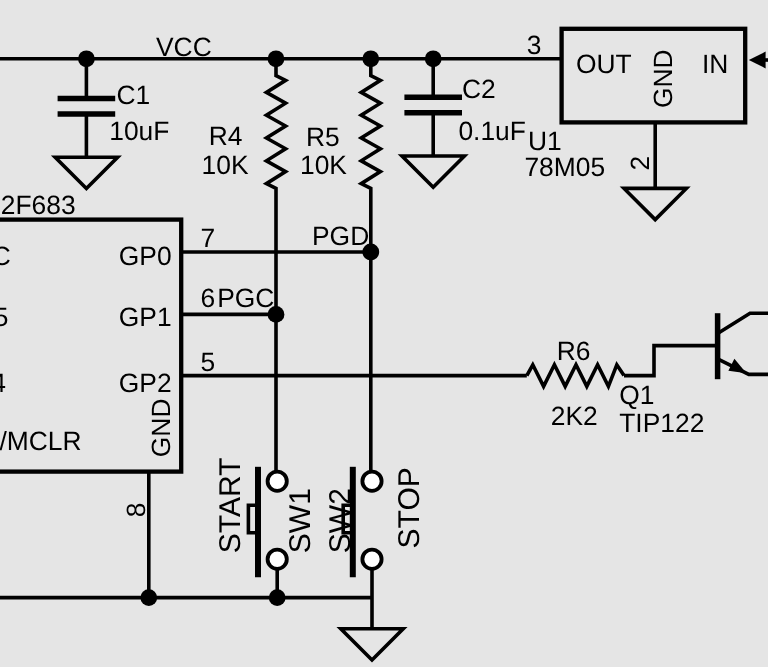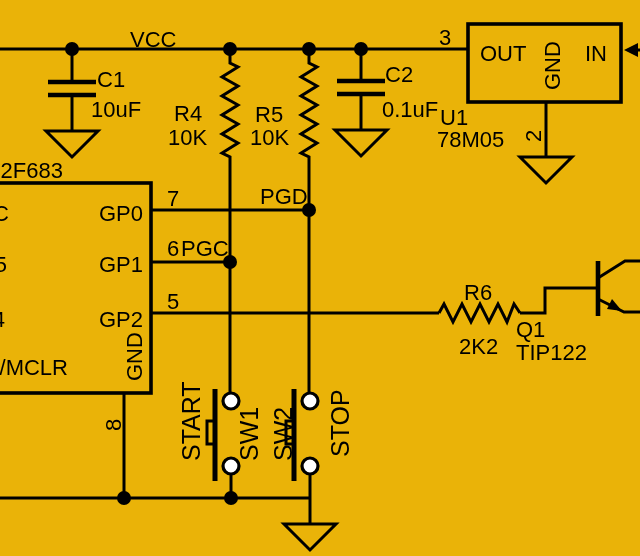--- a/index.html
+++ b/index.html
@@ -1,16 +1,16 @@
 <!DOCTYPE html>
 <html><head>
 <meta charset="utf-8">
 <style>
   html,body{margin:0;padding:0;background:#ffffff;}
-  #stage{width:640px;height:556px;position:relative;overflow:hidden;background:#eab308;}
+  #stage{width:640px;height:556px;position:relative;overflow:hidden;background:#e5e5e5;}
   svg{display:block;}
   .wire{stroke:#000;stroke-width:3;fill:none;}
   .sym{stroke:#000;stroke-width:3;fill:none;}
   .outline{stroke:#000;stroke-width:3.6;fill:none;}
   .plate{stroke:#000;stroke-width:4.6;fill:none;}
   .bar{stroke:#000;stroke-width:5;fill:none;}
   .dot{fill:#000;stroke:none;}
   .fillblk{fill:#000;stroke:none;}
   .pad{fill:#fff;stroke:#000;stroke-width:3.2;}
   text{font-family:"Liberation Sans", sans-serif;font-size:22px;fill:#000;}

